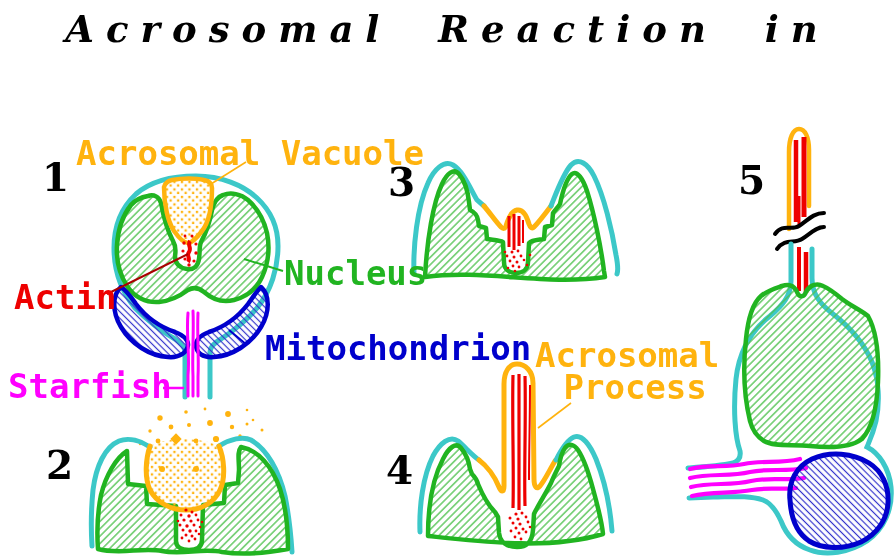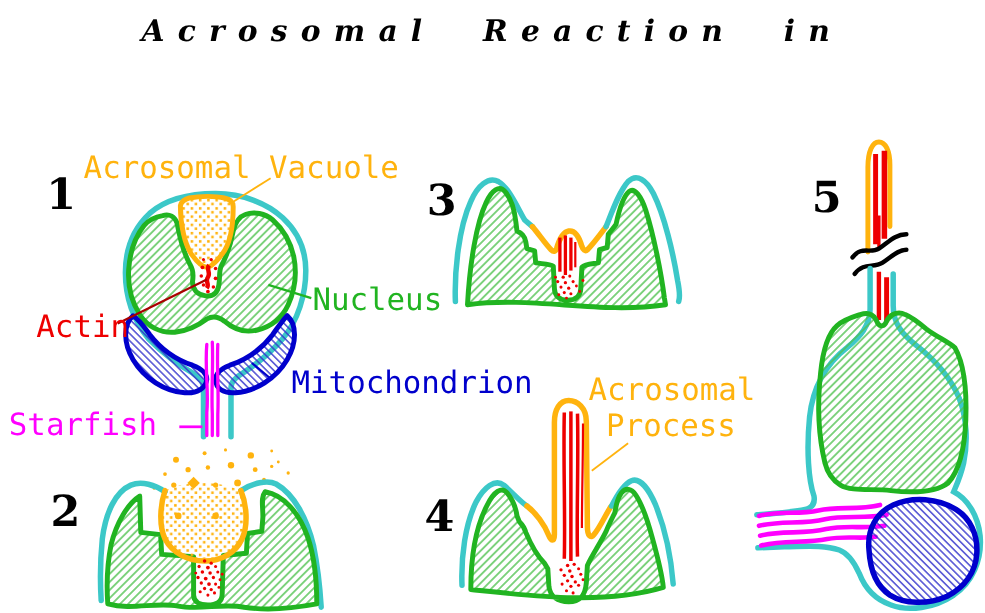--- a/index.html
+++ b/index.html
@@ -22,30 +22,30 @@
   .gh-line{stroke:var(--hatch-green);stroke-width:1.3;}
   .bh-line{stroke:var(--hatch-blue);stroke-width:1.2;}
   .stip-dot{fill:var(--vacuole-orange);}
   .leader-darkred{stroke:var(--leader-darkred);stroke-width:2;}
   .leader-green{stroke:var(--nucleus-green);stroke-width:2;}
   .leader-blue{stroke:var(--mitochondrion-blue);stroke-width:2;}
   .leader-magenta{stroke:var(--flagellum-magenta);stroke-width:2.5;}
 
   .title{position:absolute;left:0;top:11px;width:100%;text-align:center;color:var(--title-black);
          font-family:"DejaVu Serif", serif;font-style:italic;font-weight:600;
-         font-size:27px;line-height:36px;letter-spacing:12px;word-spacing:22px;white-space:nowrap;}
+         font-size:37px;line-height:36px;letter-spacing:12px;word-spacing:22px;white-space:nowrap;}
   .stage-num{position:absolute;color:var(--title-black);font-family:"DejaVu Serif", serif;
              font-weight:bold;font-size:39px;line-height:1;}
-  .lbl{position:absolute;font-weight:normal;font-size:28px;line-height:32px;white-space:nowrap;}
+  .lbl{position:absolute;font-weight:bold;font-size:34px;line-height:32px;white-space:nowrap;}
   .lbl-orange{color:var(--vacuole-orange);}
-  .lbl-red{color:var(--actin-red);margin-left:19px;}
+  .lbl-red{color:var(--actin-red);}
   .lbl-green{color:var(--nucleus-green);}
   .lbl-blue{color:var(--mitochondrion-blue);margin-left:22px;}
   .lbl-magenta{color:var(--flagellum-magenta);}
-  .proc2{display:block;padding-left:16px;}
+  .proc2{display:block;padding-left:16px;text-align:center;}
 </style>
 </head>
 <body>
 
 <div class="canvas">
 
   <svg class="diagram" width="895" height="557" viewBox="0 0 895 557">
     <defs>
       <pattern id="gh" patternUnits="userSpaceOnUse" width="5.2" height="5.2" patternTransform="rotate(45)">
         <line class="gh-line" x1="2.6" y1="-1" x2="2.6" y2="6.2"></line>

